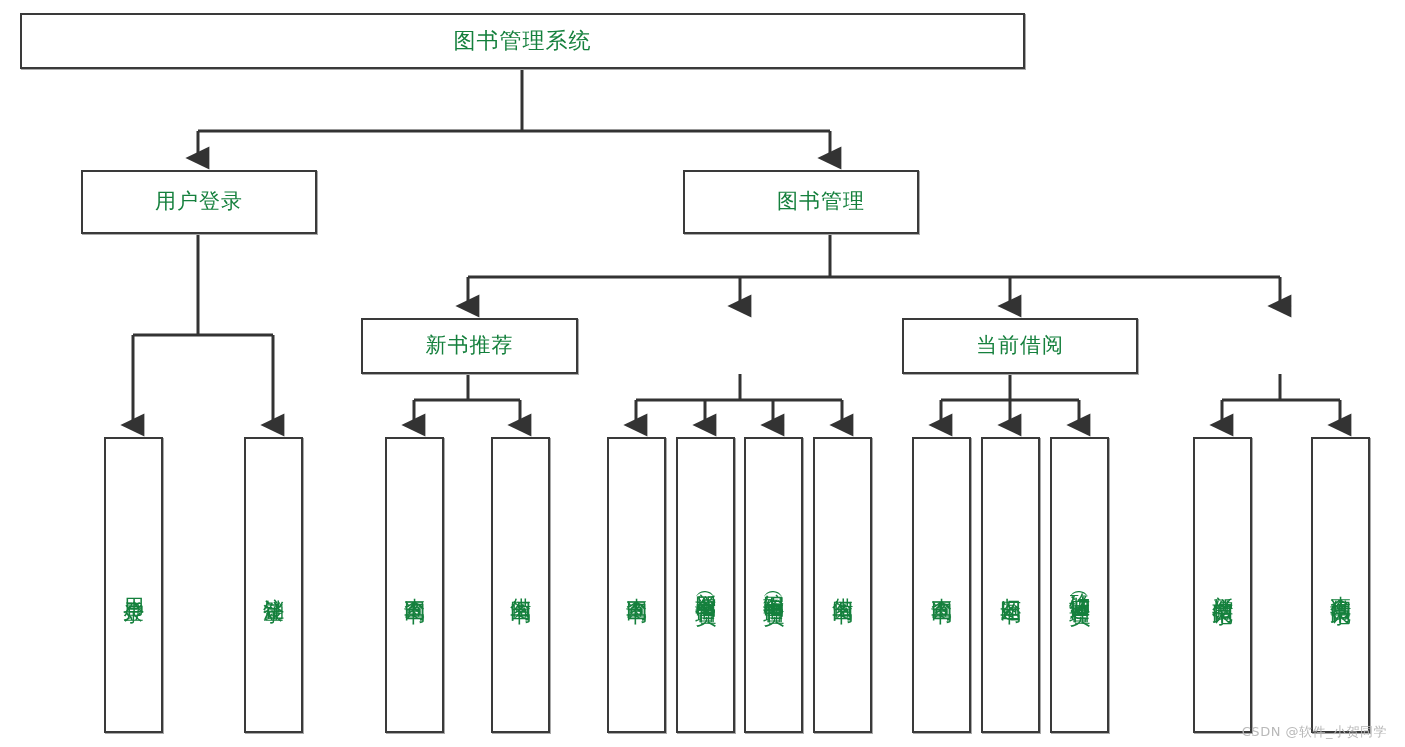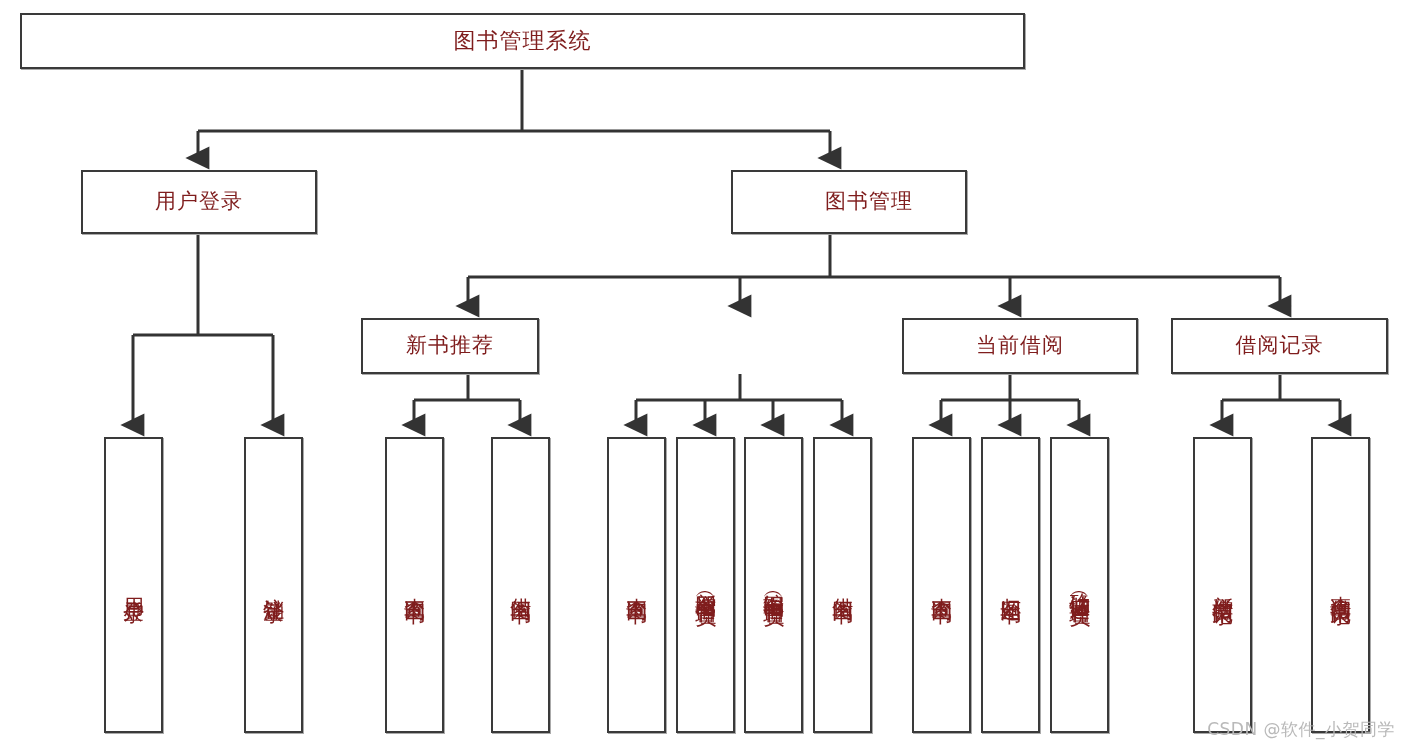--- a/index.html
+++ b/index.html
@@ -29,21 +29,21 @@
     position: absolute;
     box-sizing: border-box;
     background: #ffffff;
     border: 2px solid #3a3a3a;
     box-shadow: 1px 1px 0 0 #aaaaaa;
     display: flex;
     align-items: center;
     justify-content: center;
   }
   .node .label {
-    color: #7f1d1d;
+    color: #15803d;
     letter-spacing: 1px;
     white-space: nowrap;
   }
   .node.horiz .label {
     font-size: 21px;
     line-height: 1.1;
   }
   .node.root .label {
     font-size: 22px;
   }
@@ -54,23 +54,23 @@
   .node.vert .label {
     writing-mode: vertical-rl;
     text-orientation: upright;
     font-size: 21px;
     line-height: 1.35;
     letter-spacing: 2px;
     max-height: 100%;
   }
   .watermark {
     position: absolute;
-    right: 10px;
+    right: 18px;
     bottom: 6px;
-    font-size: 17px;
+    font-size: 13px;
     color: #b9b9b9;
     letter-spacing: 0.5px;
     white-space: nowrap;
     text-align: right;
   }
 </style>
 </head>
 <body>
 
 <div id="canvas">
@@ -125,32 +125,29 @@
     </g>
   </svg>
 
   <div class="node horiz root" style="left:20px; top:13px; width:1005px; height:56px;">
     <span class="label">图书管理系统</span>
   </div>
 
   <div class="node horiz" style="left:81px; top:170px; width:236px; height:64px;">
     <span class="label">用户登录</span>
   </div>
-  <div class="node horiz" style="left:731px; top:170px; width:236px; height:64px;padding-left:40px;">
+  <div class="node horiz" style="left:683px; top:170px; width:236px; height:64px;padding-left:40px;">
     <span class="label">图书管理</span>
   </div>
 
-  <div class="node horiz" style="left:361px; top:318px; width:178px; height:56px;">
+  <div class="node horiz" style="left:361px; top:318px; width:217px; height:56px;">
     <span class="label">新书推荐</span>
   </div>
   <div class="node horiz" style="left:902px; top:318px; width:236px; height:56px;">
     <span class="label">当前借阅</span>
-  </div>
-  <div class="node horiz" style="left:1171px; top:318px; width:217px; height:56px;">
-    <span class="label">借阅记录</span>
   </div>
 
   <div class="node vert" style="left:104px; top:437px; width:59px; height:296px;">
     <span class="label">用户登录</span>
   </div>
   <div class="node vert" style="left:244px; top:437px; width:59px; height:296px;">
     <span class="label">注销登录</span>
   </div>
 
   <div class="node vert" style="left:385px; top:437px; width:59px; height:296px;">

